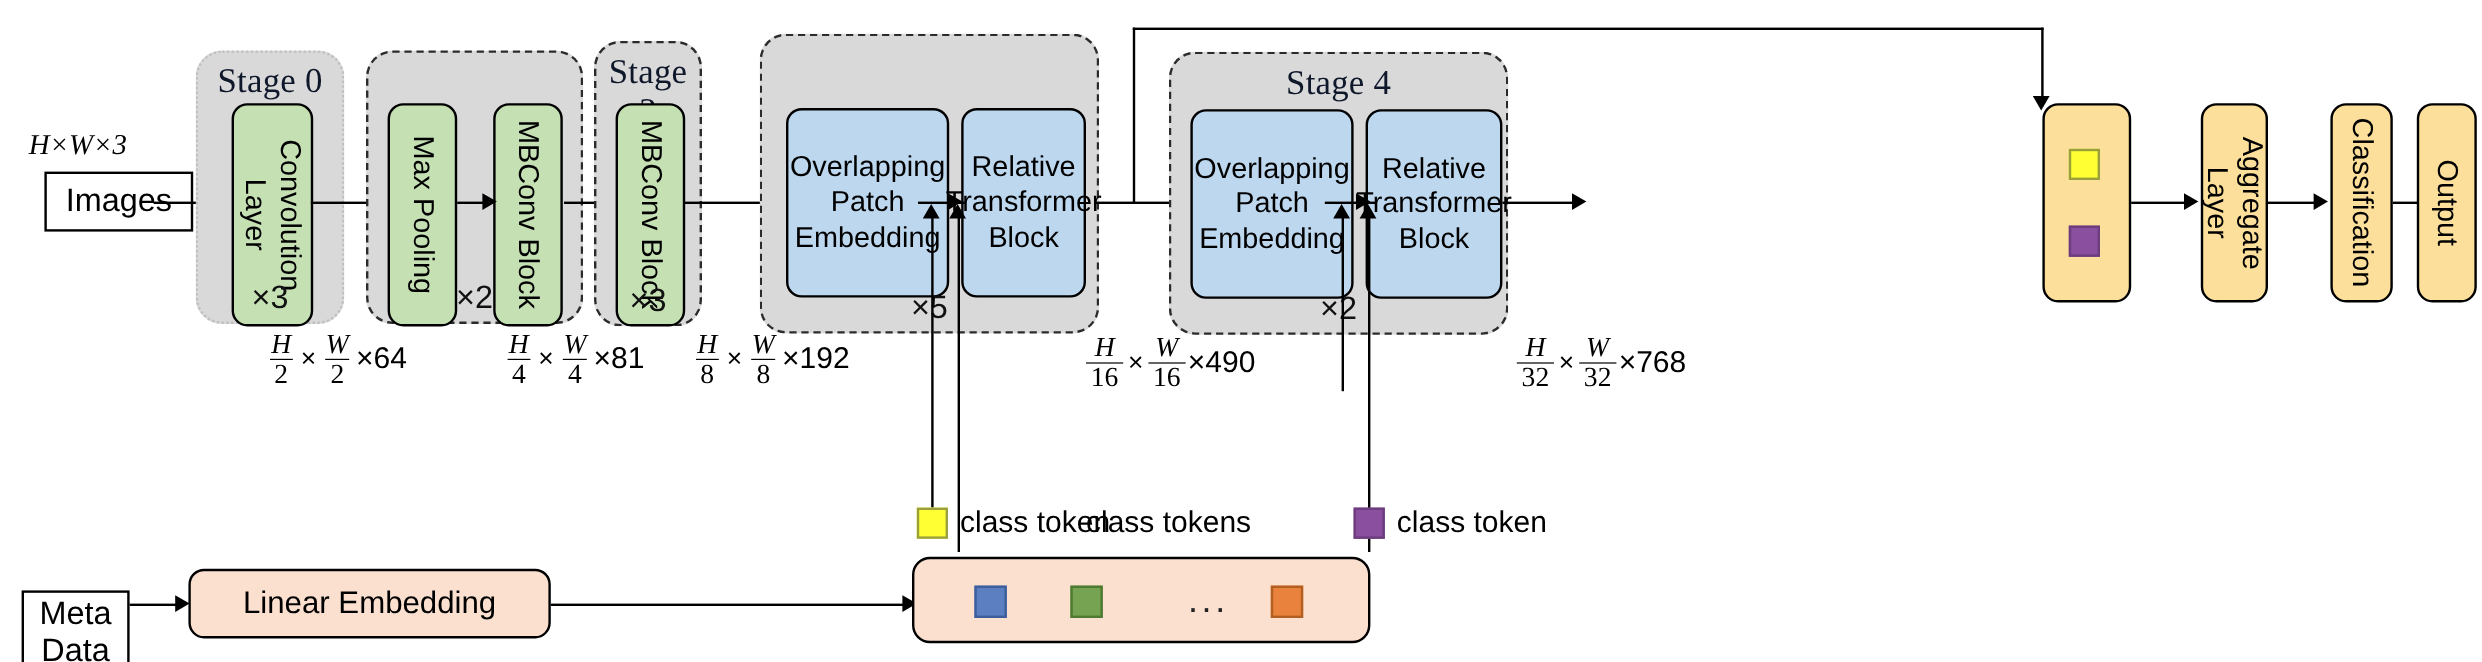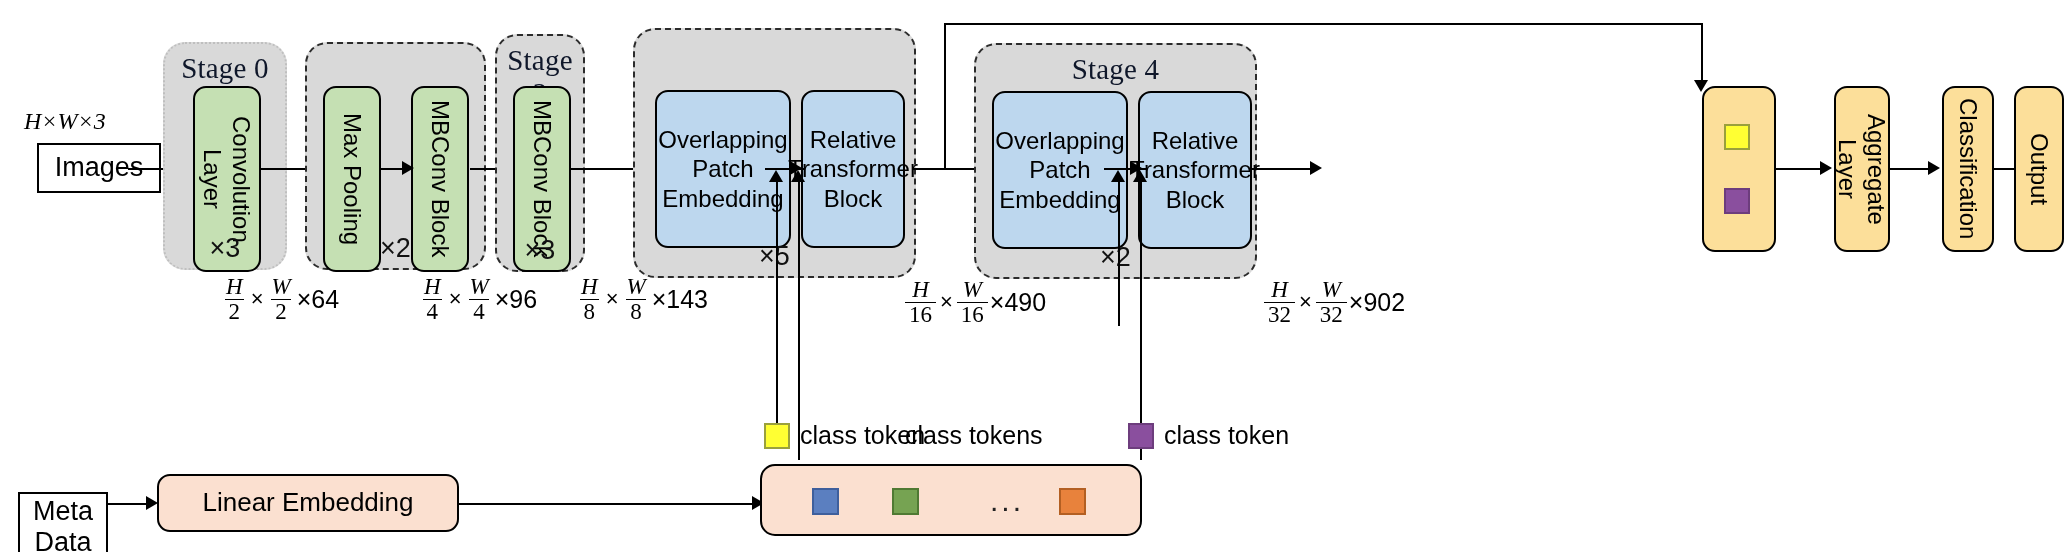--- a/index.html
+++ b/index.html
@@ -135,21 +135,21 @@
   <div class="dim" style="left:418px; top:275px;">
     <span class="frac">
         <span class="num">H</span>
         <span class="den">4</span>
       </span>
     <span class="op">×</span>
     <span class="frac">
         <span class="num">W</span>
         <span class="den">4</span>
       </span>
-    <span class="tail">×96</span>
+    <span class="tail">×81</span>
   </div>
 
   <div class="hline" style="left:470px; top:168px; width:58px;"></div>
   <div class="arrow-r" style="left:524px; top:161px;"></div>
 
   <div class="stage dashed" style="left:495px; top:34px; width:90px; height:238px;">
     <div class="stage-title">Stage 2</div>
     <div class="unit green vert" style="left:16px; top:50px; width:58px; height:186px;">
       <span>MBConv Block</span>
     </div>
@@ -159,21 +159,21 @@
   <div class="dim" style="left:575px; top:275px;">
     <span class="frac">
         <span class="num">H</span>
         <span class="den">8</span>
       </span>
     <span class="op">×</span>
     <span class="frac">
         <span class="num">W</span>
         <span class="den">8</span>
       </span>
-    <span class="tail">×143</span>
+    <span class="tail">×192</span>
   </div>
 
   <div class="hline" style="left:570px; top:168px; width:72px;"></div>
   <div class="arrow-r" style="left:638px; top:161px;"></div>
 
   <div class="stage dashed" style="left:633px; top:28px; width:283px; height:250px;">
     <div class="unit blue" style="left:20px; top:60px; width:136px; height:158px; padding:0 6px;">
       <span>Overlapping Patch Embedding</span>
     </div>
     <div class="unit blue" style="left:166px; top:60px; width:104px; height:158px; padding:0 4px;">
@@ -231,21 +231,21 @@
   <div class="dim" style="left:1262px; top:278px;">
     <span class="frac">
         <span class="num">H</span>
         <span class="den">32</span>
       </span>
     <span class="op">×</span>
     <span class="frac">
         <span class="num">W</span>
         <span class="den">32</span>
       </span>
-    <span class="tail">×902</span>
+    <span class="tail">×768</span>
   </div>
 
   <div class="hline" style="left:1252px; top:168px; width:62px;"></div>
   <div class="arrow-r" style="left:1310px; top:161px;"></div>
 
   <div class="unit amber" style="left:1702px; top:86px; width:74px; height:166px; display:block;">
     <div class="tok" style="left:20px; top:36px; background:#ffff33; border-color:#9aa03c;"></div>
     <div class="tok" style="left:20px; top:100px; background:#8a4f9e; border-color:#6d3d7d;"></div>
   </div>
 

